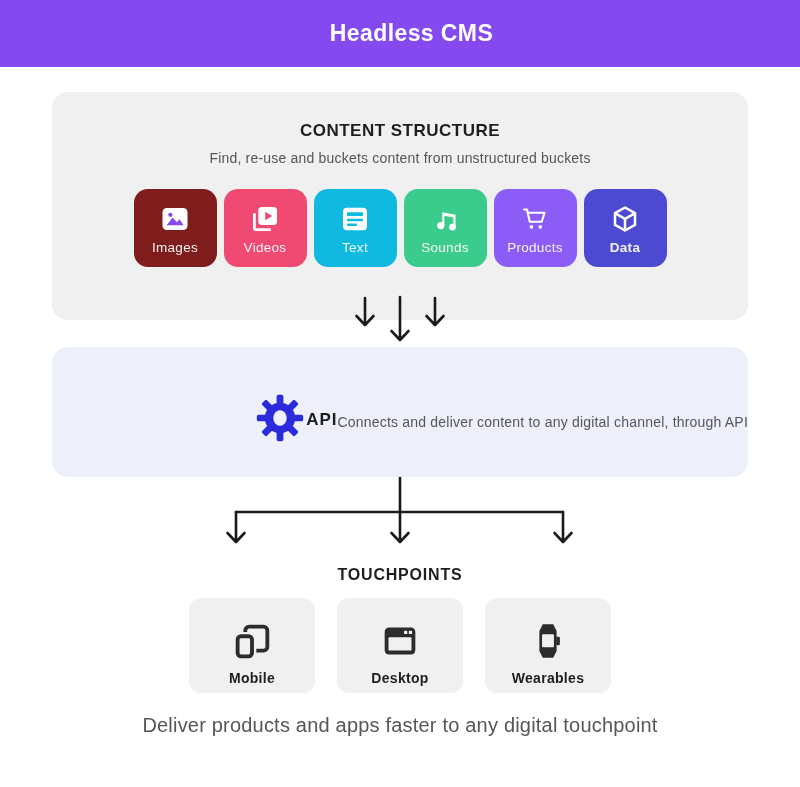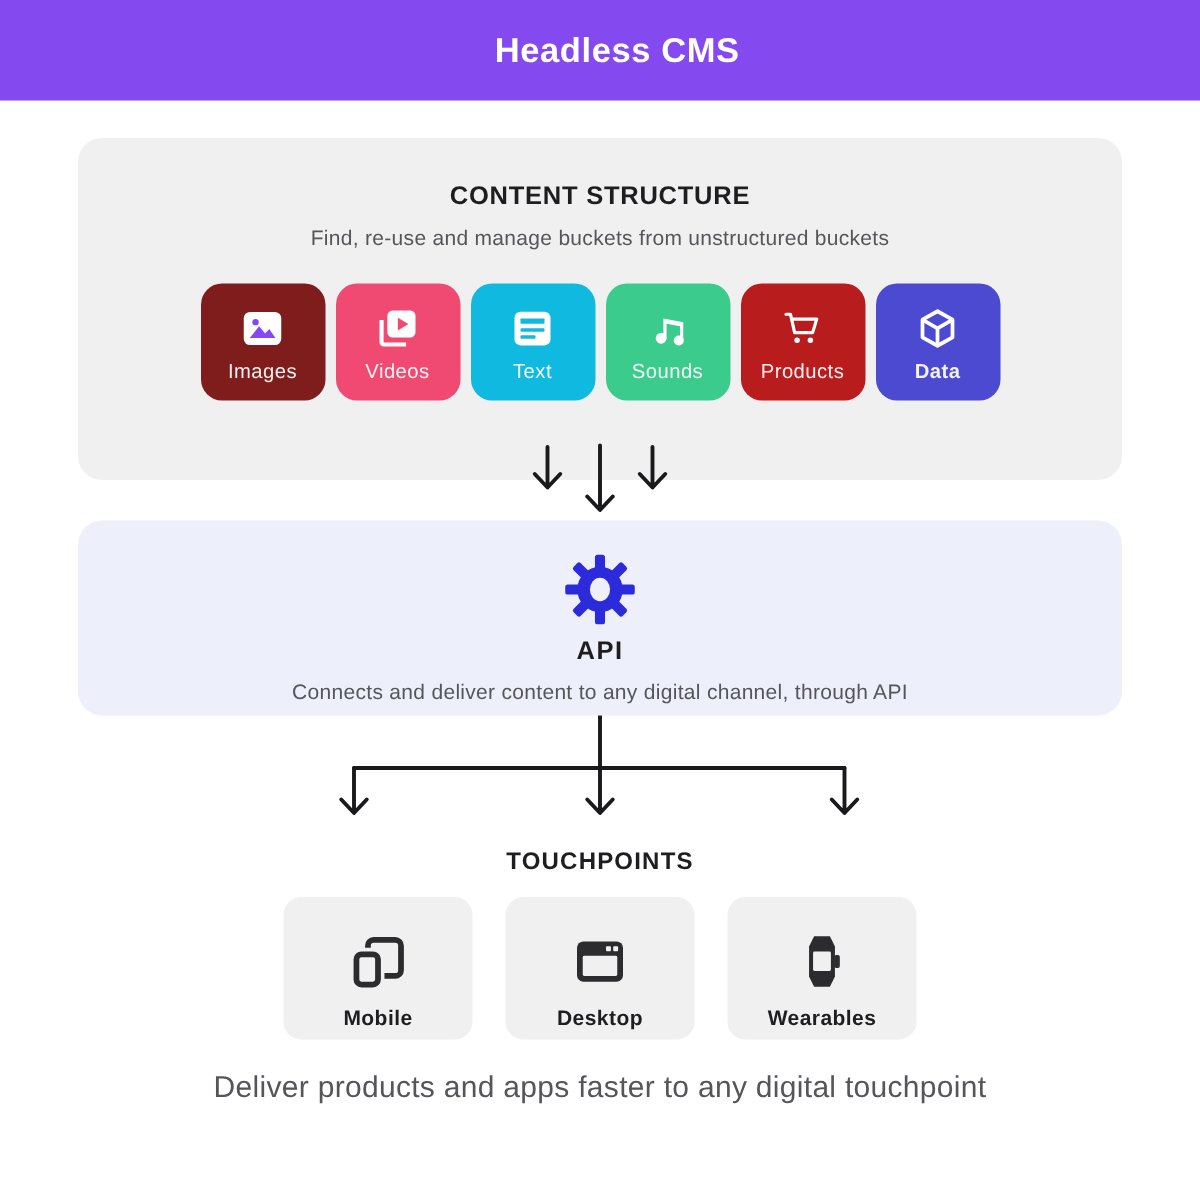--- a/index.html
+++ b/index.html
@@ -74,23 +74,23 @@
   }
 
   
   .arrows-top { position: absolute; left: 320px; top: 295px; }
   .arrows-branch { position: absolute; left: 190px; top: 477px; }
 
   
   .api-panel {
     top: 347px; height: 130px;
     display: flex;
-    flex-direction: column;
+    flex-direction: row;
     align-items: center;
-    justify-content: center;
+    justify-content: flex-end;
     padding-top: 11px;
   }
   .api-panel h2 { margin-top: 5px; letter-spacing: 1px; }
   .api-panel .sub { margin-top: 9px; }
 
   
   .touch-title {
     position: absolute;
     top: 538px; left: 0;
     width: 100%;
@@ -140,21 +140,21 @@
 <body>
 
 <div class="page">
 
   <header class="topbar" style="background-color: rgb(133, 73, 240);">
     <h1>Headless CMS</h1>
   </header>
 
   <section class="panel content-panel" style="background-color: rgb(240, 240, 241);">
     <h2>CONTENT STRUCTURE</h2>
-    <p class="sub">Find, re-use  and manage buckets from unstructured buckets</p>
+    <p class="sub">Find, re-use  and buckets content from unstructured buckets</p>
 
     <div class="tile-row">
 
       <div class="tile" style="background-color: #7f1d1d;">
         <svg viewBox="0 0 24 24" width="30" height="30" style="color: rgb(133, 73, 240);">
           <rect x="2" y="3.2" width="20" height="17.6" rx="3.4" fill="#fff"></rect>
           <circle cx="8.3" cy="8.6" r="1.7" fill="currentColor"></circle>
           <path d="M5.2 17 L10.2 10.8 L13.4 14.6 L15.6 12.2 L18.9 17 Z" fill="currentColor"></path>
         </svg>
         <span class="tile-label">Images</span>
@@ -183,21 +183,21 @@
         <svg viewBox="0 0 24 24" width="30" height="30" style="color: rgb(59, 203, 140);">
           <g fill="#fff">
             <circle cx="8.6" cy="17.2" r="2.9"></circle>
             <circle cx="18" cy="18.4" r="2.7"></circle>
             <path d="M9.8 17.2 V6.6 L20.4 8.6 V18.4 H18.7 V10.8 L11.5 9.4 V17.2 Z"></path>
           </g>
         </svg>
         <span class="tile-label">Sounds</span>
       </div>
 
-      <div class="tile" style="background-color: #b91c1c;">
+      <div class="tile" style="background-color: #8b5cf6;">
         <svg viewBox="0 0 24 24" width="30" height="30" style="color: rgb(249, 160, 73);">
           <path d="M3.2 4.4 H5.6 L7.8 14.2 H17.4 L19.6 7 H6.4" fill="none" stroke="#fff" stroke-width="1.7" stroke-linecap="round" stroke-linejoin="round"></path>
           <circle cx="9.1" cy="18.3" r="1.45" fill="#fff"></circle>
           <circle cx="16.2" cy="18.3" r="1.45" fill="#fff"></circle>
         </svg>
         <span class="tile-label">Products</span>
       </div>
 
       <div class="tile" style="background-color: rgb(76, 74, 209); font-weight: bold;">
         <svg viewBox="0 0 24 24" width="30" height="30" style="color: rgb(76, 74, 209);">

